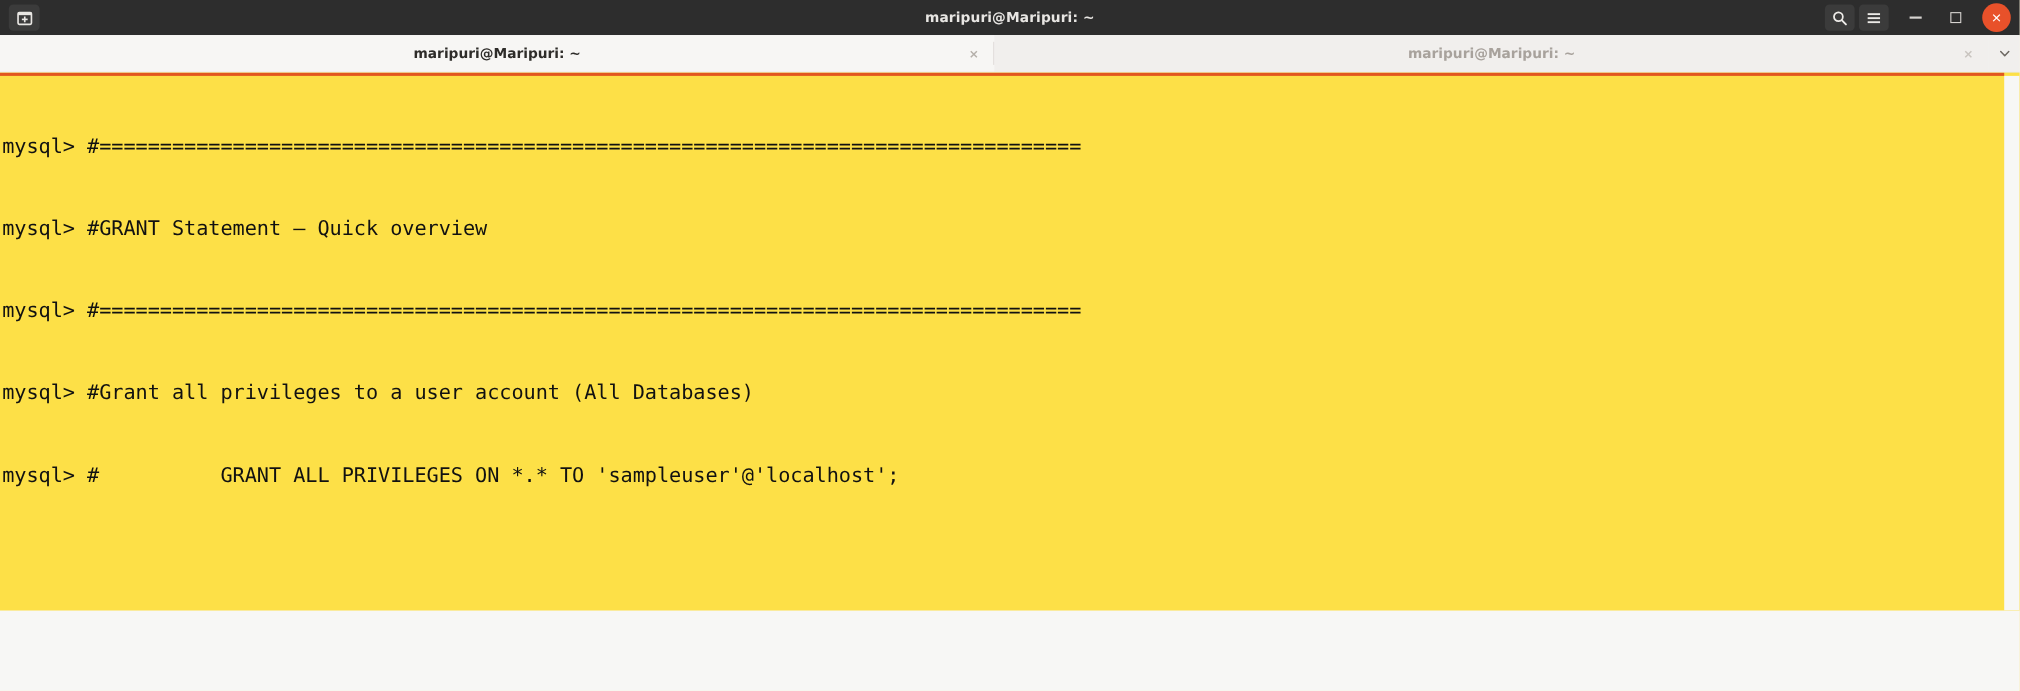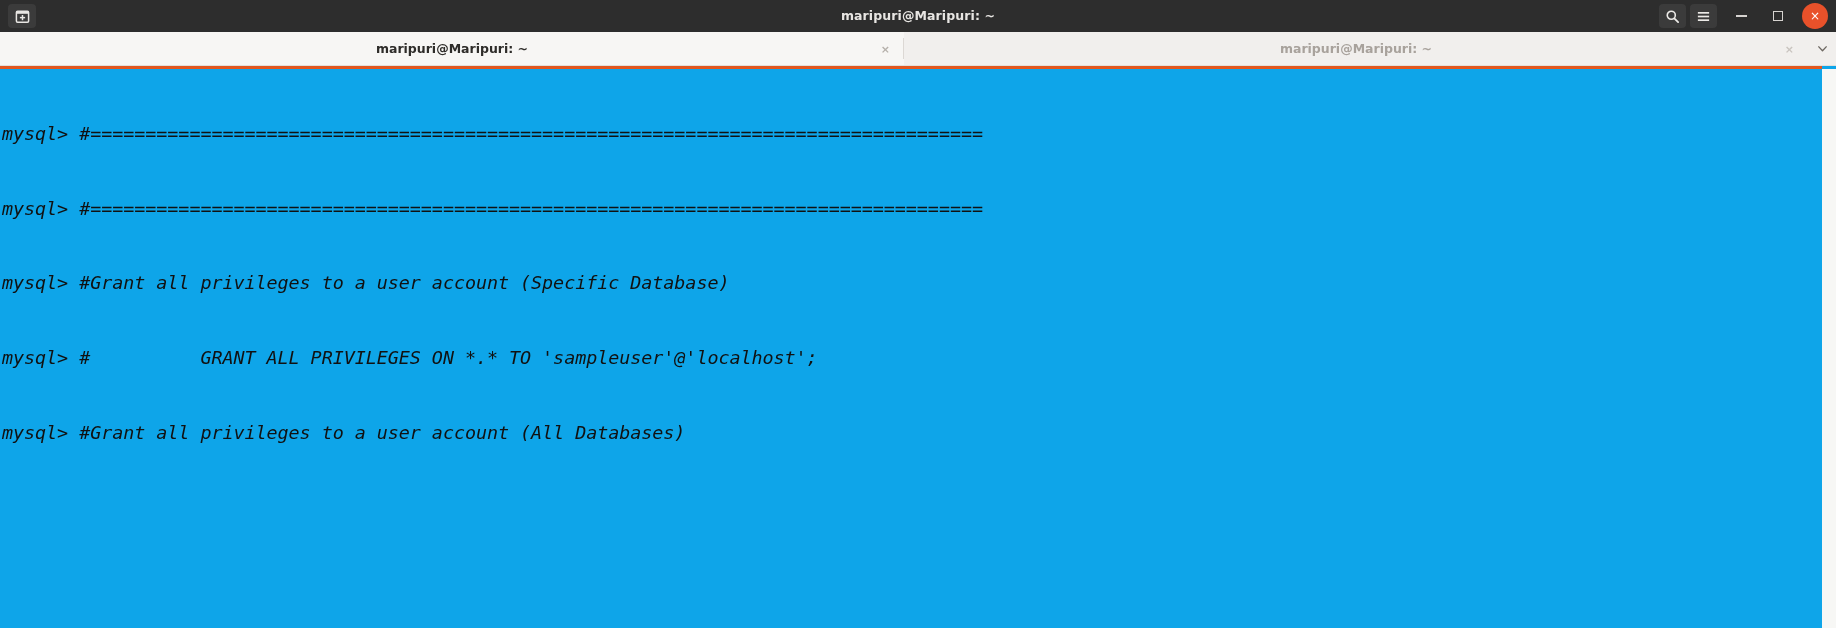--- a/index.html
+++ b/index.html
@@ -147,24 +147,23 @@
     display: flex;
     align-items: center;
     justify-content: center;
     cursor: pointer;
     background: #f1efed;
   }
 
   
   .terminal-wrap {
     position: relative;
-    height: 562px;
-    background: #0ea5e9;
+    height: 489px;
+    background: #fde047;
     overflow: hidden;
-    font-style: italic;
   }
   .term-accent {
     position: absolute;
     left: 0; top: 0;
     width: 1822px;
     height: 3px;
     background: #e2571e;
   }
   .terminal {
     position: absolute;
@@ -249,24 +248,24 @@
       <path d="M2 4.2 L6 8.4 L10 4.2" fill="none" stroke="#6d6862" stroke-width="1.5" stroke-linecap="round" stroke-linejoin="round"></path>
     </svg>
   </div>
 </div>
 
 <div class="terminal-wrap">
   <div class="term-accent"></div>
 
   <div class="terminal">
     <div class="term-line">mysql&gt; #=================================================================================</div>
+    <div class="term-line">mysql&gt; #GRANT Statement — Quick overview</div>
     <div class="term-line">mysql&gt; #=================================================================================</div>
-    <div class="term-line">mysql&gt; #Grant all privileges to a user account (Specific Database)</div>
+    <div class="term-line">mysql&gt; #Grant all privileges to a user account (All Databases)</div>
     <div class="term-line">mysql&gt; #          GRANT ALL PRIVILEGES ON *.* TO 'sampleuser'@'localhost';</div>
-    <div class="term-line">mysql&gt; #Grant all privileges to a user account (All Databases)</div>
     
     
     
     
     
     
     
     
     
     

